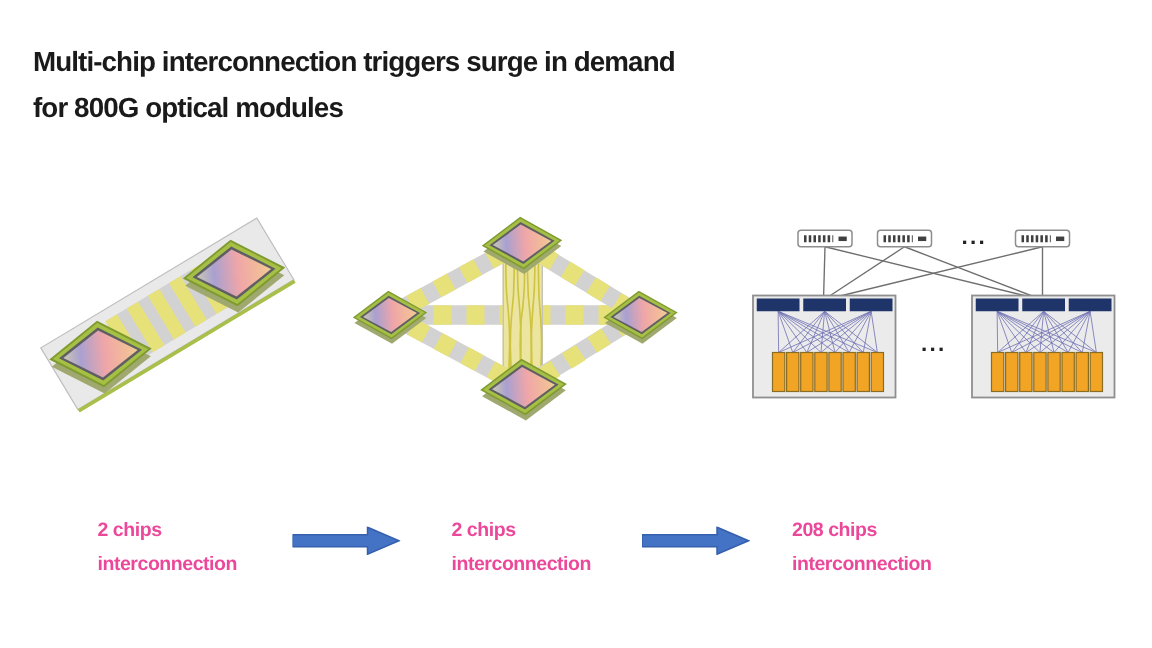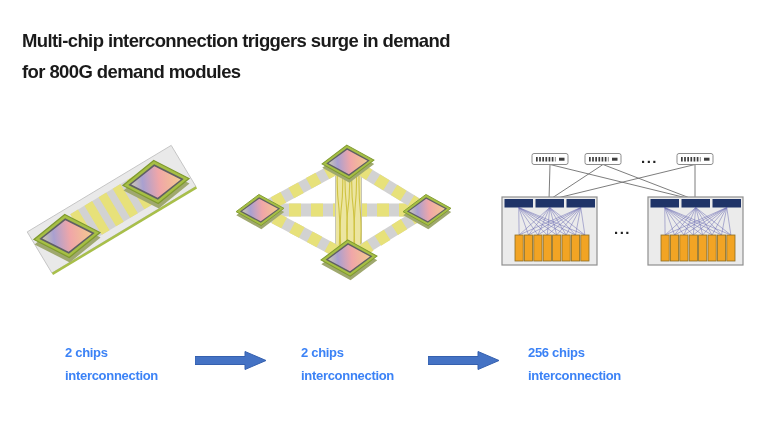--- a/index.html
+++ b/index.html
@@ -12,42 +12,42 @@
     position:absolute;left:22px;top:25px;
     font-size:18.5px;font-weight:bold;color:#1a1a1a;
     line-height:31px;letter-spacing:-0.6px;
   }
   .art{position:absolute;}
   .art-2{left:20px;top:140px;width:200px;height:135px;}
   .art-4{left:233px;top:133px;width:235px;height:150px;}
   .art-256{left:495px;top:145px;width:260px;height:130px;}
   .stage-label{
     position:absolute;top:341px;
-    font-size:13px;font-weight:bold;color:#3b82f6;
+    font-size:13px;font-weight:bold;color:#ec4899;
     line-height:23px;letter-spacing:-0.3px;white-space:nowrap;
   }
   .stage-1{left:65px;}
   .stage-2{left:301px;}
   .stage-3{left:528px;}
   .arrow{position:absolute;top:351px;width:72px;height:19px;}
   .arrow-1{left:195px;}
   .arrow-2{left:428px;}
   .net-ellipsis{
     font-family:"Liberation Sans",sans-serif;
     font-weight:bold;font-size:15px;fill:#222222;letter-spacing:1.5px;
   }
 </style>
 </head>
 <body>
 
 <div class="slide">
 
   <div class="title">
     <div>Multi-chip interconnection triggers surge in demand</div>
-    <div>for 800G demand modules</div>
+    <div>for 800G optical modules</div>
   </div>
 
   <div class="art art-2">
     <svg width="200" height="135" viewBox="0 0 200 135" xmlns="http://www.w3.org/2000/svg" xmlns:xlink="http://www.w3.org/1999/xlink">
       <defs>
         <linearGradient id="chipGrad" x1="-40" y1="0" x2="40" y2="0" gradientUnits="userSpaceOnUse">
           <stop offset="0" stop-color="#e3e3a0"></stop>
           <stop offset="0.3" stop-color="#a9a0d0"></stop>
           <stop offset="0.55" stop-color="#f0a6a8"></stop>
           <stop offset="0.8" stop-color="#f2c096"></stop>
@@ -193,17 +193,17 @@
   <div class="stage-label stage-2">
     <div>2 chips</div>
     <div>interconnection</div>
   </div>
 
   <svg class="arrow arrow-2" viewBox="0 0 72 19">
     <polygon points="0,5.5 50,5.5 50,0.5 71,9.5 50,18.5 50,13.5 0,13.5" fill="#4472c4" stroke="#3560ae" stroke-width="1"></polygon>
   </svg>
 
   <div class="stage-label stage-3">
-    <div>256 chips</div>
+    <div>208 chips</div>
     <div>interconnection</div>
   </div>
 
 </div>
 
 </body></html>

